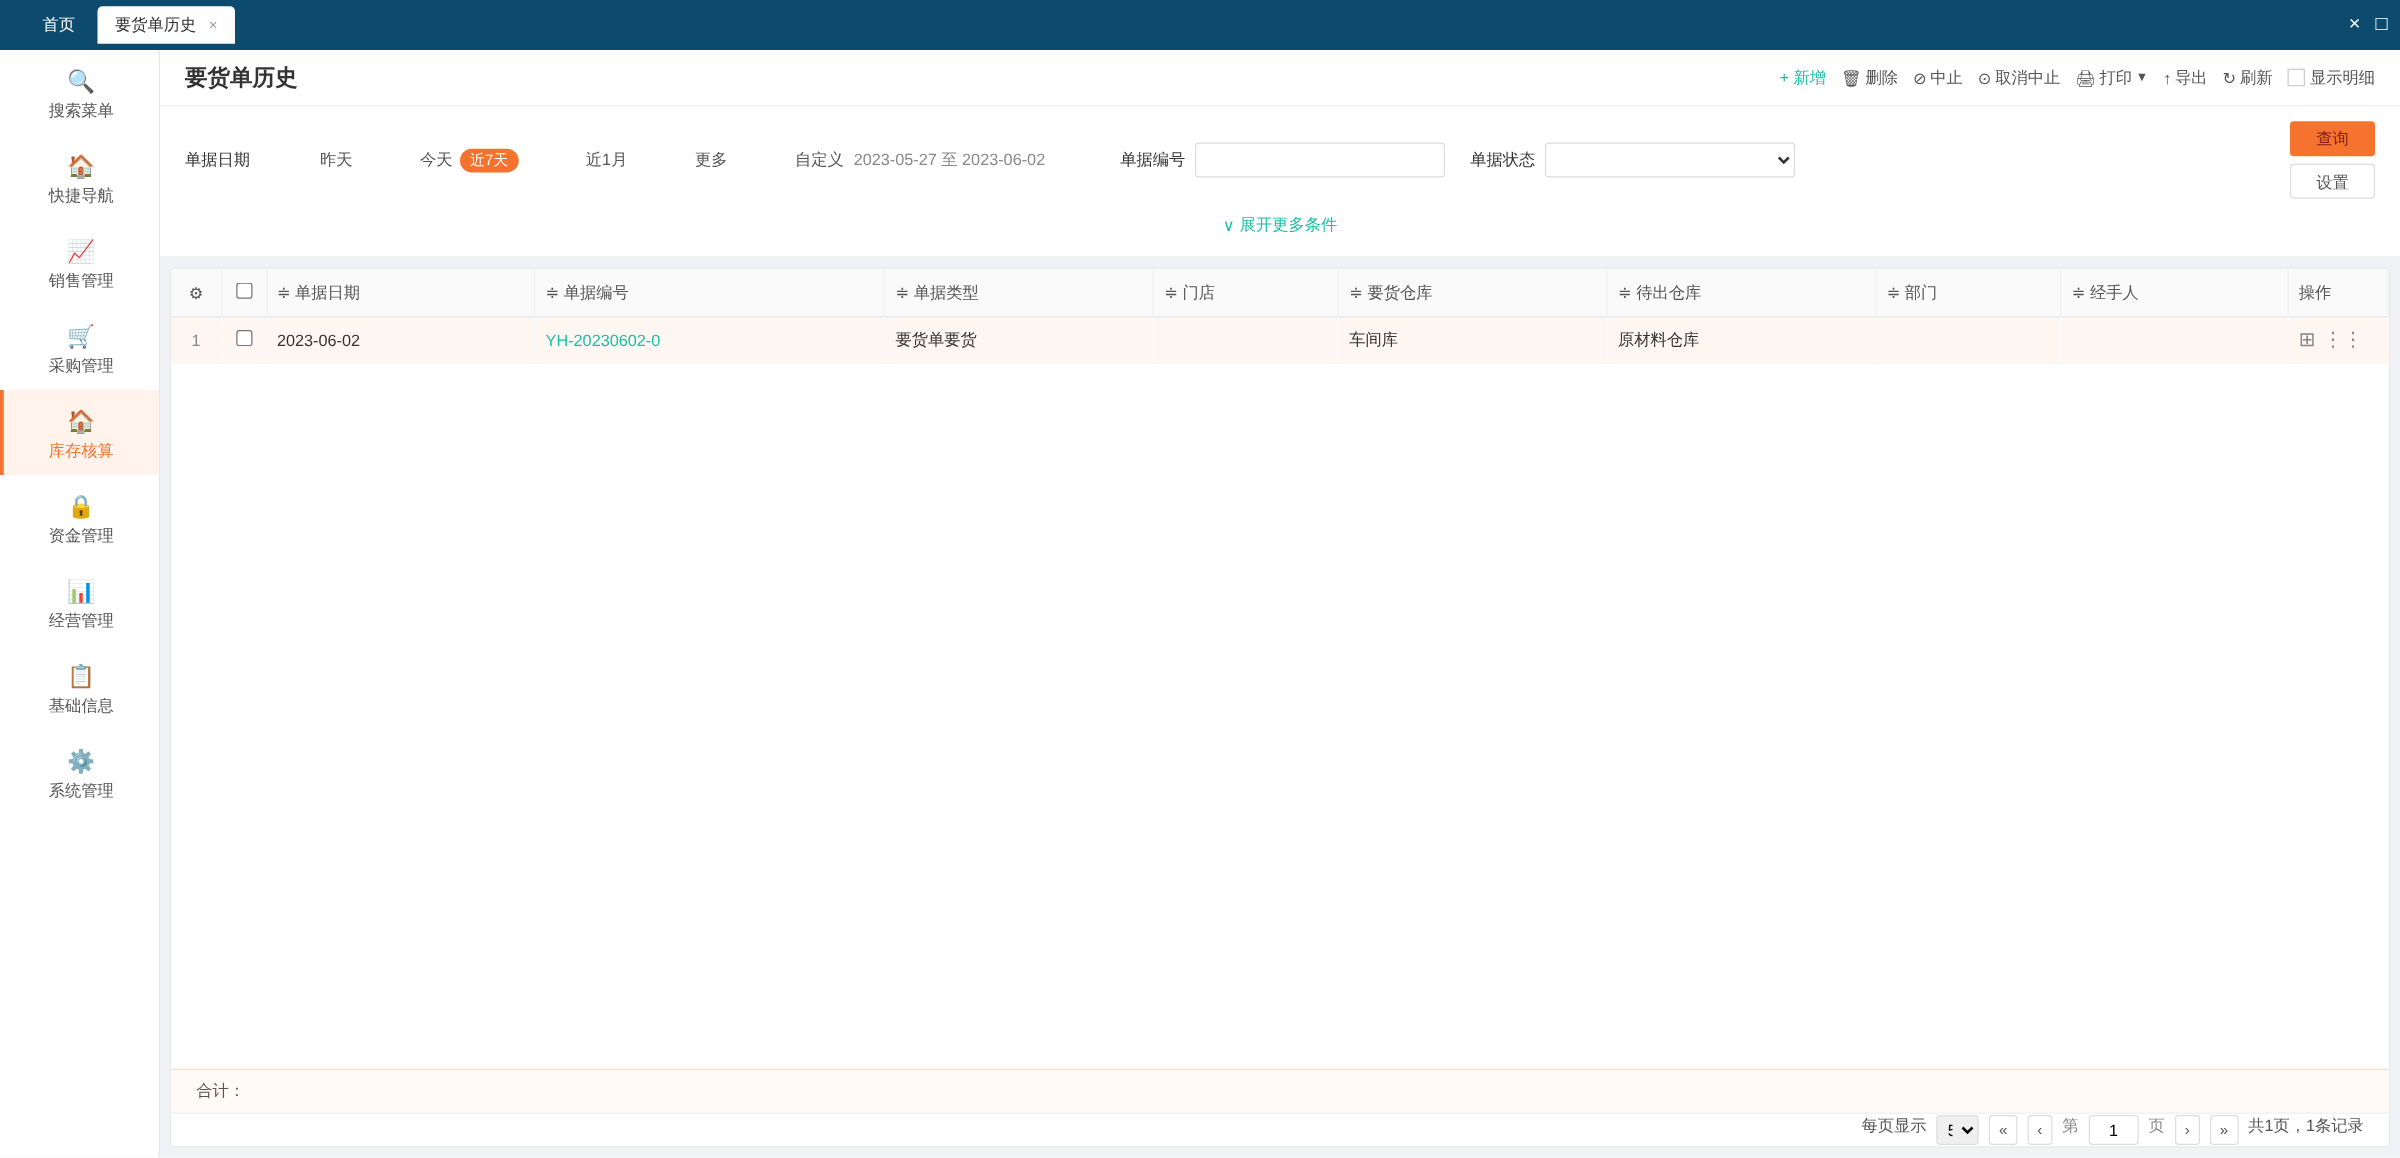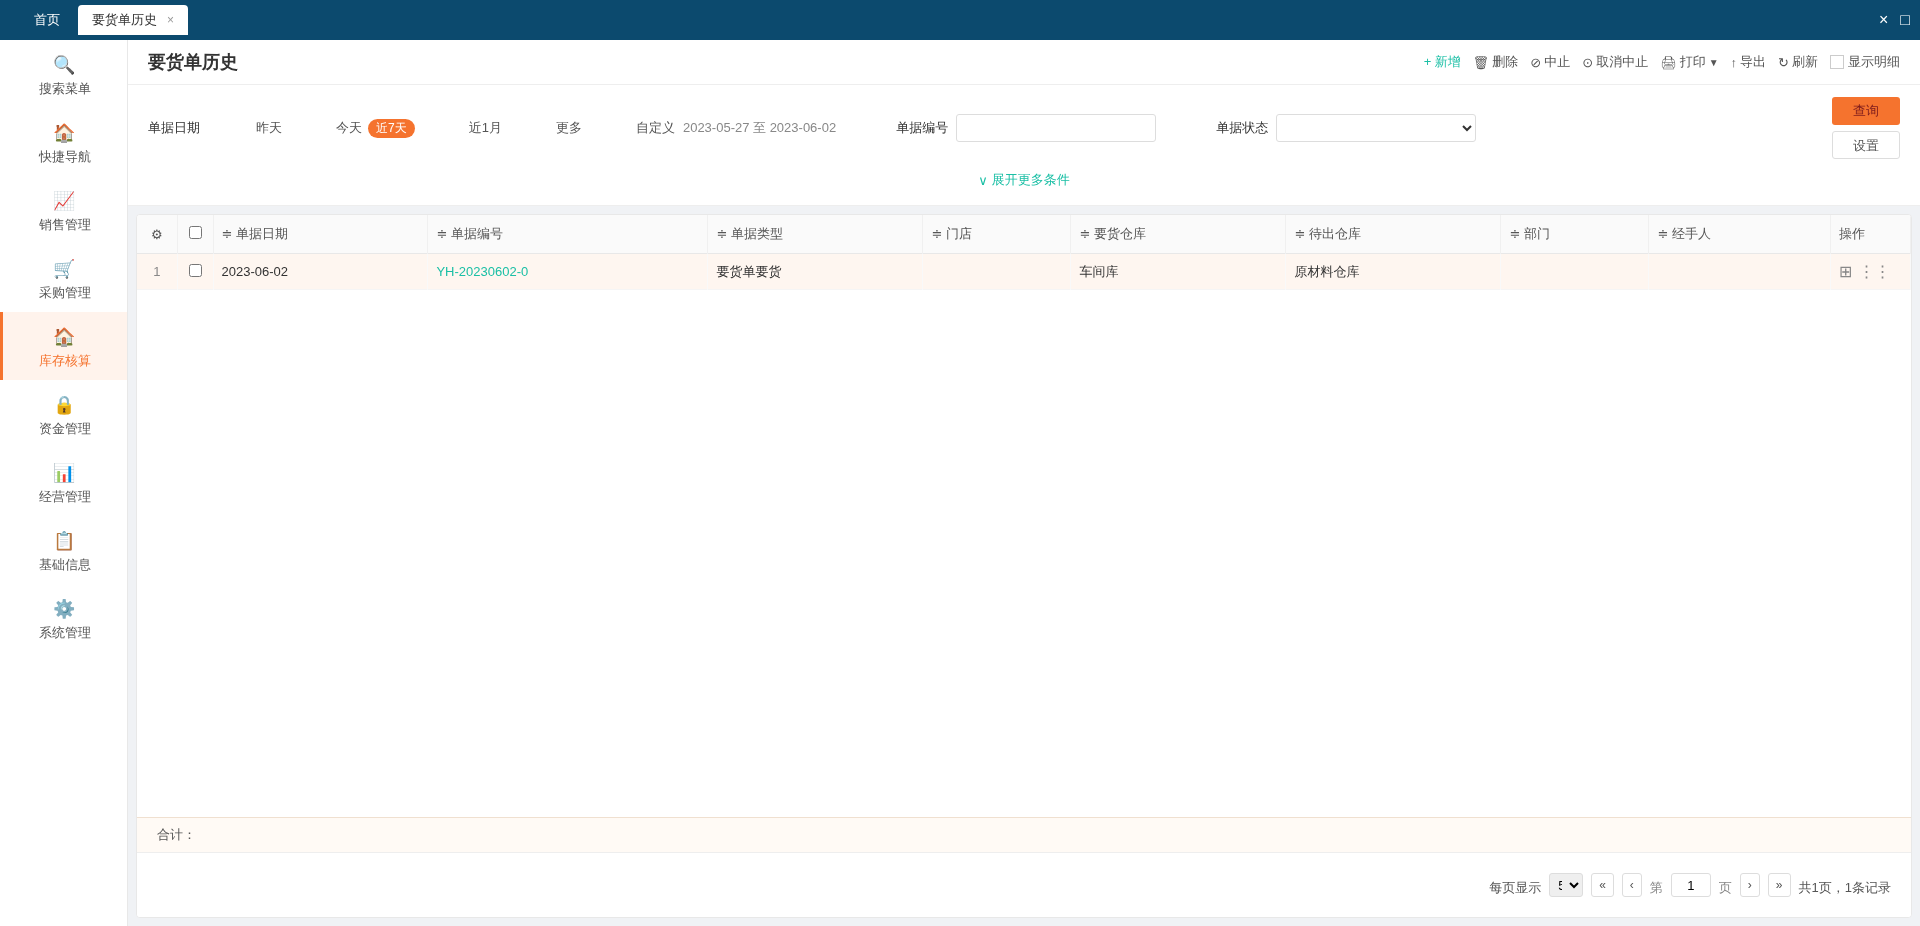--- a/index.html
+++ b/index.html
@@ -277,23 +277,23 @@
       padding: 8px 20px;
       border-top: 1px solid #f0e0d0;
       color: #555;
       font-size: 13px;
       flex-shrink: 0;
     }
 
     
     .pagination-bar {
       background: white;
-      padding: 20px 20px;
-      display: flex;
-      align-items: flex-end;
+      padding: 1px 20px;
+      display: flex;
+      align-items: flex-start;
       justify-content: flex-end;
       gap: 8px;
       border-top: 1px solid #eee;
       flex-shrink: 0;
     }
     .page-size-label { color: #555; }
     .page-size-select {
       border: 1px solid #ddd;
       padding: 2px 4px;
       height: 24px;
@@ -444,21 +444,21 @@
           <div class="date-range">
             <span>2023-05-27 至 2023-06-02</span>
           </div>
         </div>
 
         <div class="filter-group" style="margin-left: 40px;">
           <span class="filter-label">单据编号</span>
           <input class="filter-input" type="text" style="">
         </div>
 
-        <div class="filter-group" style="margin-left: 40px;">
+        <div class="filter-group" style="">
           <span class="filter-label">单据状态</span>
           <select class="filter-select">
             <option value=""></option>
           </select>
         </div>
 
         <div class="filter-right">
           <button class="btn-query">查询</button>
           <button class="btn-settings">设置</button>
         </div>

